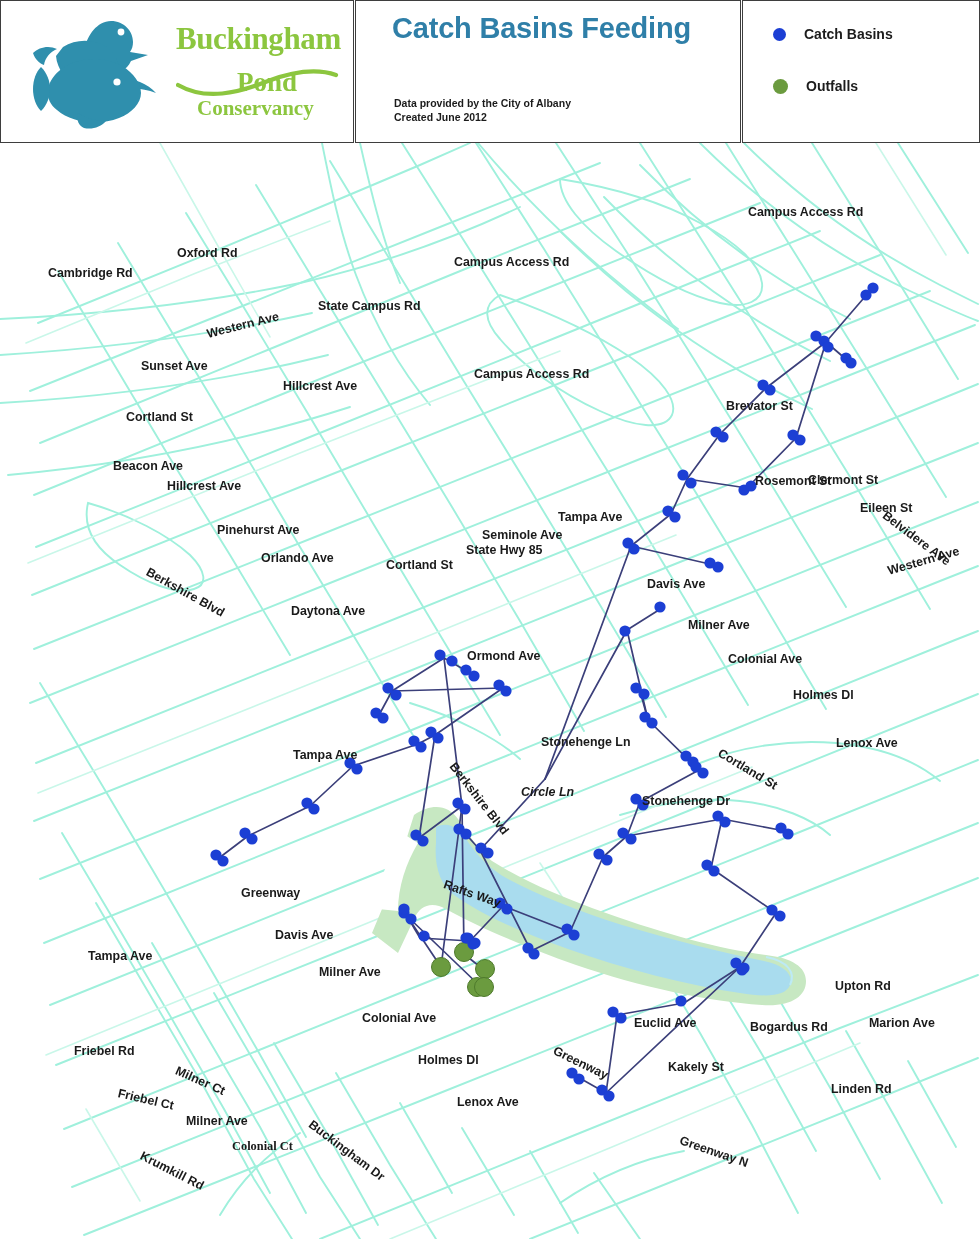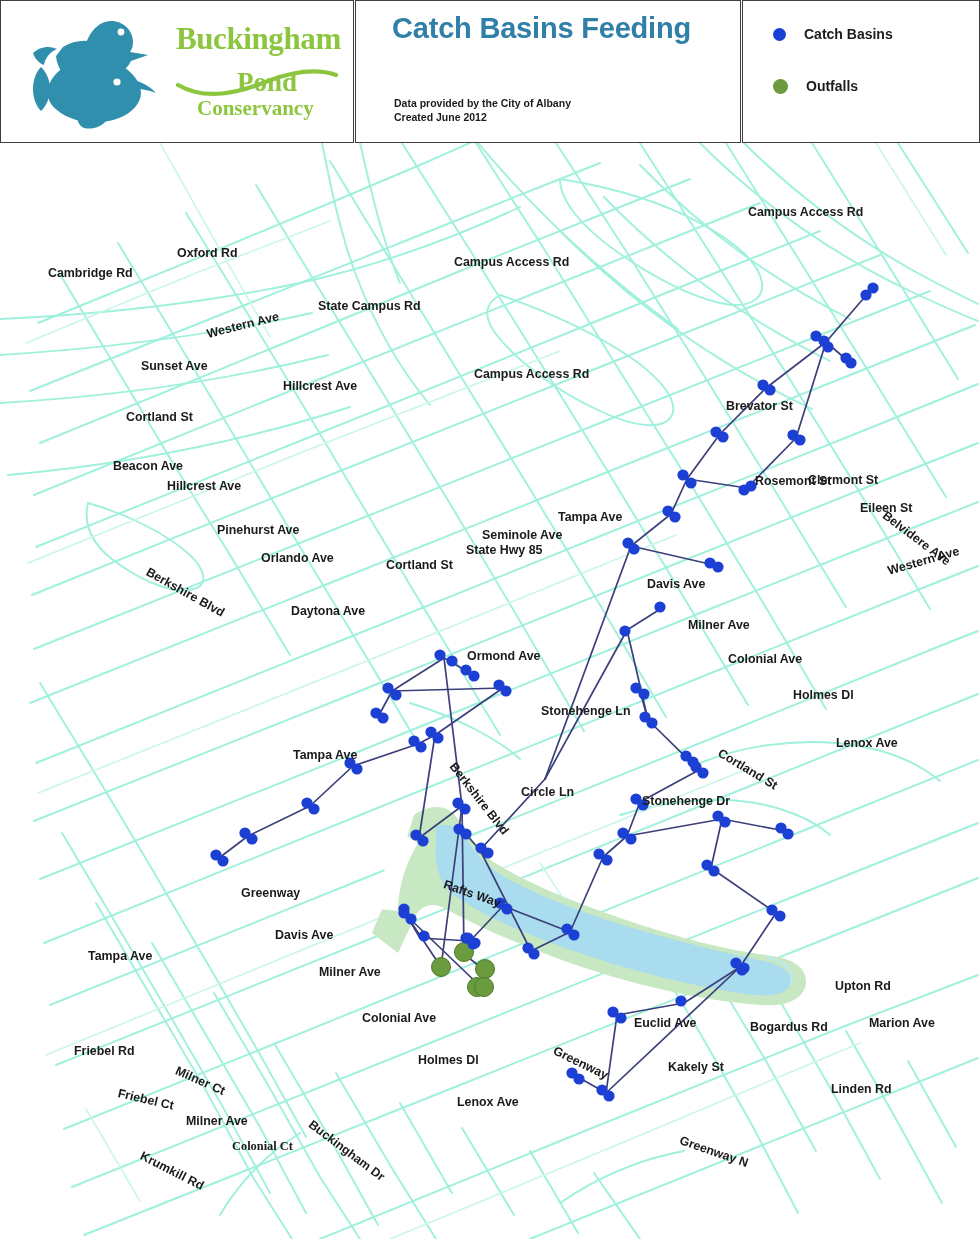--- a/index.html
+++ b/index.html
@@ -420,26 +420,26 @@
         <div class="lbl" style="left: 386px; top: 416px;">Cortland St</div>
         <div class="lbl" style="left: 466px; top: 401px;">State Hwy 85</div>
         <div class="lbl" style="left: 888px; top: 422px; transform: rotate(-16deg);">Western Ave</div>
         <div class="lbl" style="left: 147px; top: 422px; transform: rotate(29deg);">Berkshire Blvd</div>
         <div class="lbl" style="left: 647px; top: 435px;">Davis Ave</div>
         <div class="lbl" style="left: 291px; top: 462px;">Daytona Ave</div>
         <div class="lbl" style="left: 688px; top: 476px;">Milner Ave</div>
         <div class="lbl" style="left: 728px; top: 510px;">Colonial Ave</div>
         <div class="lbl" style="left: 467px; top: 507px;">Ormond Ave</div>
         <div class="lbl" style="left: 793px; top: 546px;">Holmes Dl</div>
-        <div class="lbl" style="left: 541px; top: 562px;">Stonehenge Ln</div>
+        <div class="lbl" style="left: 541px; top: 593px;">Stonehenge Ln</div>
         <div class="lbl" style="left: 836px; top: 594px;">Lenox Ave</div>
         <div class="lbl" style="left: 293px; top: 606px;">Tampa Ave</div>
         <div class="lbl" style="left: 719px; top: 603px; transform: rotate(31deg);">Cortland St</div>
         <div class="lbl" style="left: 452px; top: 615px; transform: rotate(52deg);">Berkshire Blvd</div>
-        <div class="lbl" style="left: 521px; top: 643px;">Circle Ln</div>
+        <div class="lbl" style="left: 521px; top: 643px; font-style: italic;">Circle Ln</div>
         <div class="lbl" style="left: 642px; top: 652px;">Stonehenge Dr</div>
         <div class="lbl" style="left: 241px; top: 744px;">Greenway</div>
         <div class="lbl" style="left: 444px; top: 735px; transform: rotate(19deg);">Rafts Way</div>
         <div class="lbl" style="left: 275px; top: 786px;">Davis Ave</div>
         <div class="lbl" style="left: 88px; top: 807px;">Tampa Ave</div>
         <div class="lbl" style="left: 319px; top: 823px;">Milner Ave</div>
         <div class="lbl" style="left: 835px; top: 837px;">Upton Rd</div>
         <div class="lbl" style="left: 362px; top: 869px;">Colonial Ave</div>
         <div class="lbl" style="left: 634px; top: 874px;">Euclid Ave</div>
         <div class="lbl" style="left: 750px; top: 878px;">Bogardus Rd</div>

